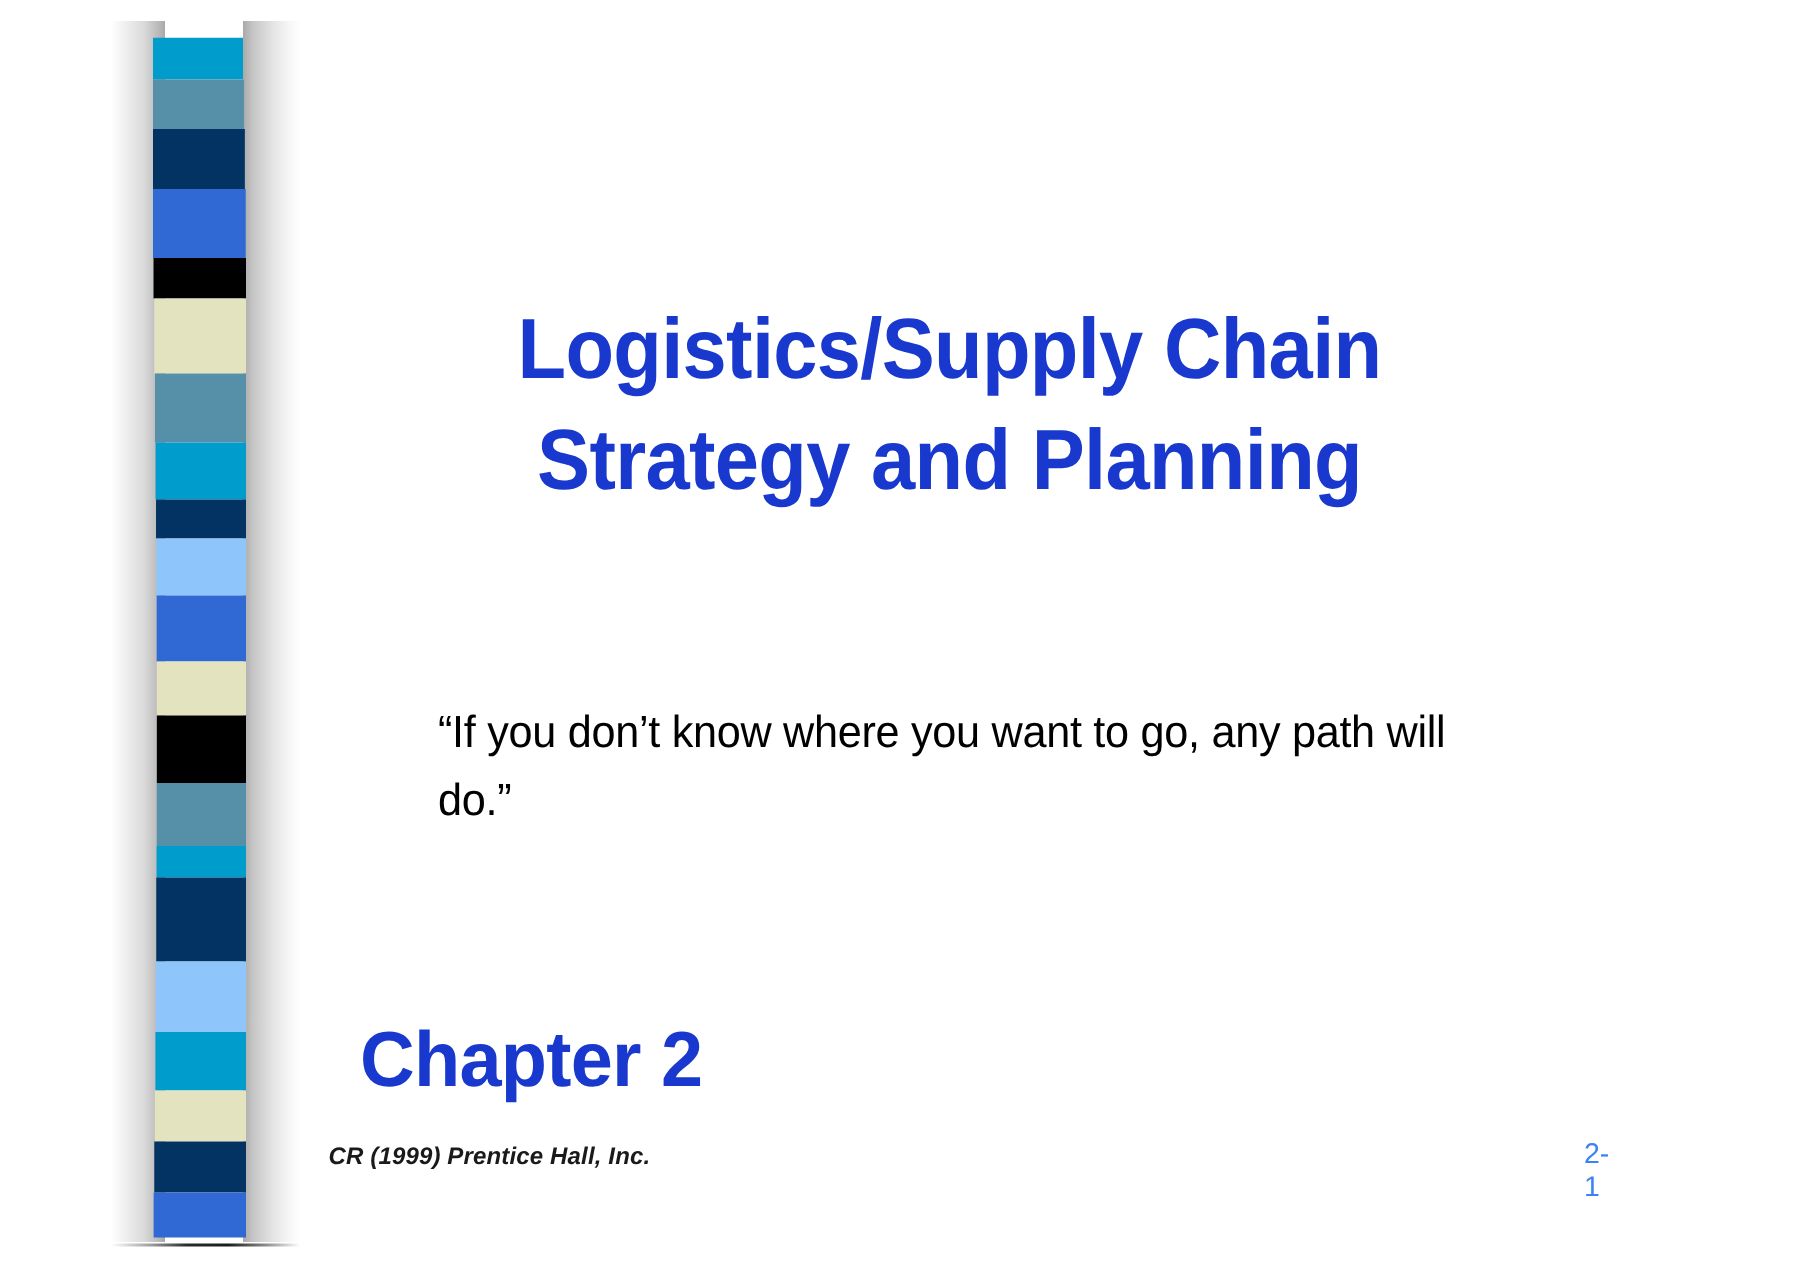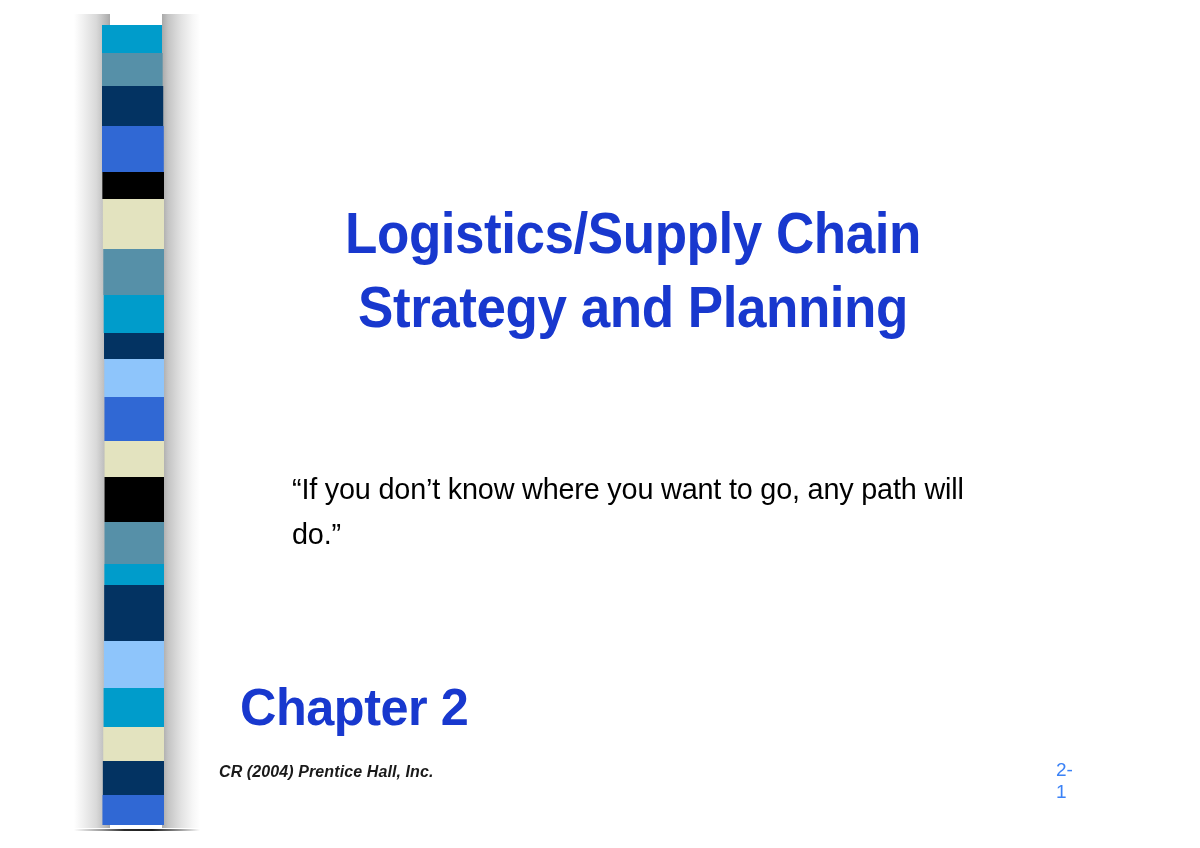--- a/index.html
+++ b/index.html
@@ -177,17 +177,17 @@
     <div id="deco-baseline"></div>
   </div>
 
   <div id="title">Logistics/Supply Chain
 Strategy and Planning</div>
 
   <div id="quote">“If you don’t know where you want to go, any path will do.”</div>
 
   <div id="chapter">Chapter 2</div>
 
-  <div id="footer-credit">CR (2004) Prentice Hall, Inc.</div>
+  <div id="footer-credit">CR (1999) Prentice Hall, Inc.</div>
 
   <div id="page-number">2-1</div>
 
 </div>
 
 </body></html>

